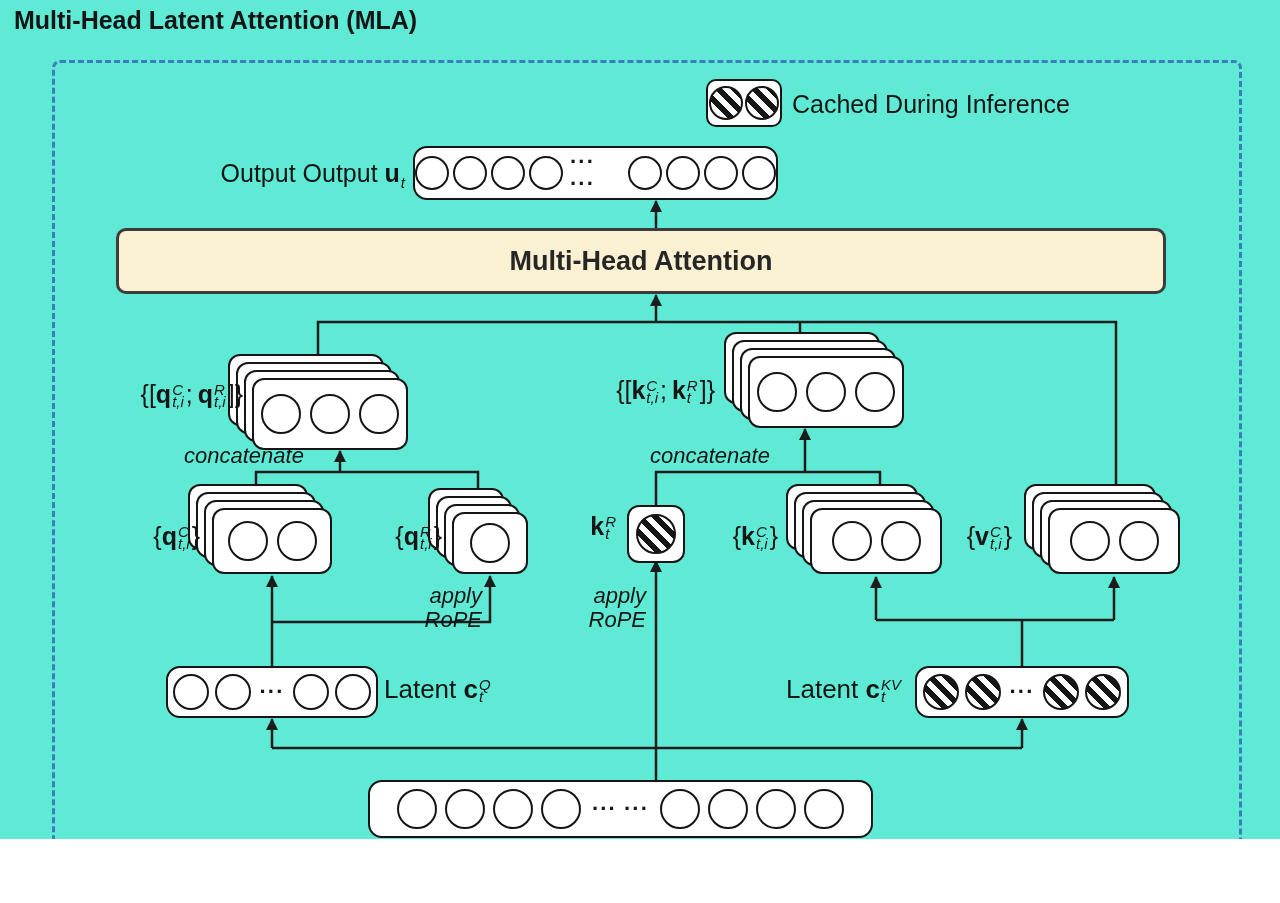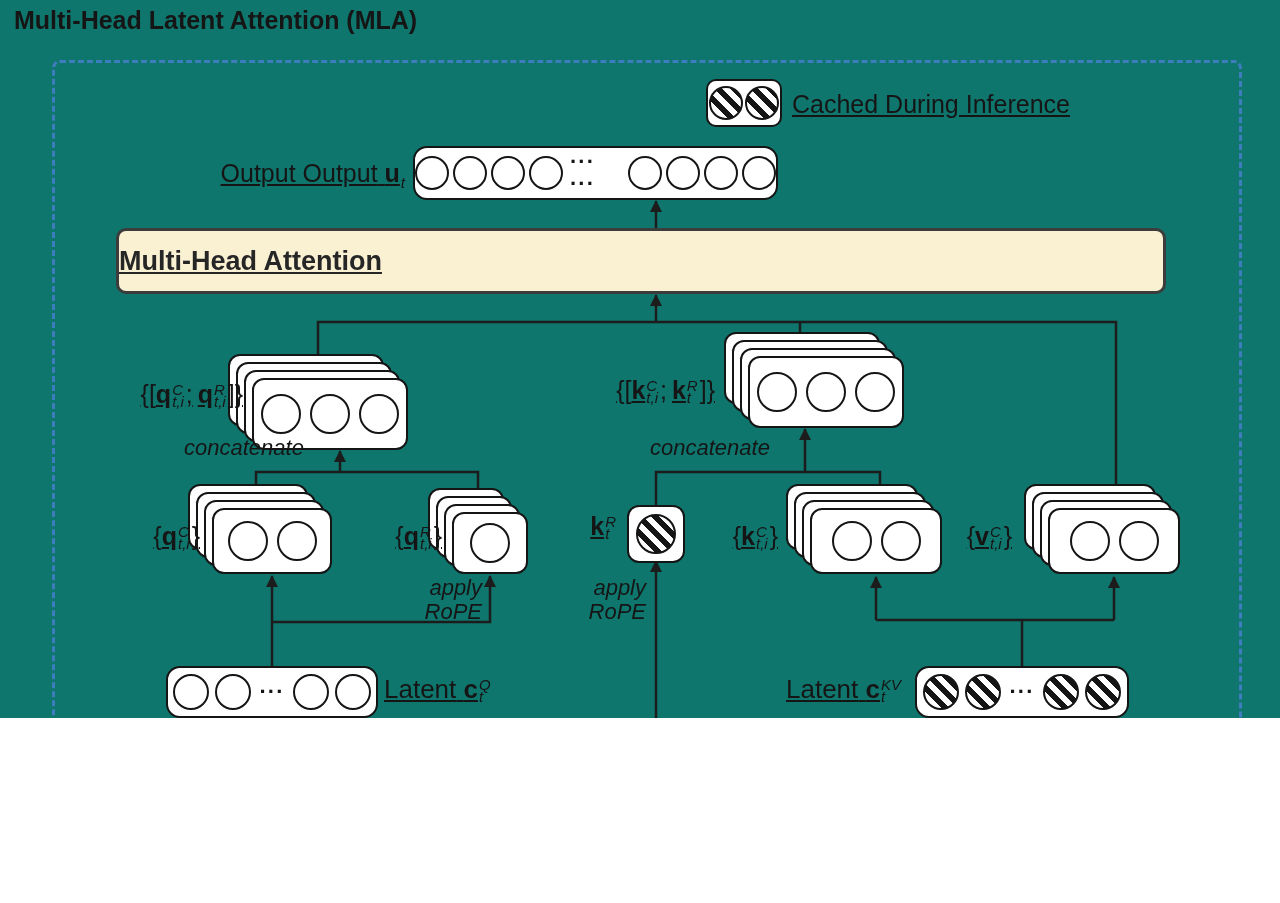--- a/index.html
+++ b/index.html
@@ -1,37 +1,37 @@
 <!DOCTYPE html>
 <html><head>
 <meta charset="utf-8">
 <style>
   html,body{margin:0;padding:0;background:#fff;}
-  #canvas{position:relative;width:1280px;height:718px;background:#0f766e;overflow:hidden;
+  #canvas{position:relative;width:1280px;height:839px;background:#5eead4;overflow:hidden;
           font-family:"Liberation Sans",sans-serif;color:#151515;}
   
   .frame{position:absolute;left:52px;top:60px;width:1190px;height:793px;
          border:3.5px dashed #3D7DBD;border-radius:8px;box-sizing:border-box;}
   
   svg.wires{position:absolute;left:0;top:0;z-index:1;}
   
-  .lbl{position:absolute;font-size:25px;white-space:nowrap;z-index:3;color:#151515;text-decoration:underline;}
+  .lbl{position:absolute;font-size:25px;white-space:nowrap;z-index:3;color:#151515;}
   .mb{font-weight:bold;}
   .sep{margin-right:5px;}
   .ss{display:inline-flex;flex-direction:column;align-items:flex-start;
       font-size:15px;line-height:12px;font-style:italic;vertical-align:middle;margin:0 2px 0 1px;}
   .sb{font-size:15px;font-style:italic;vertical-align:-6px;margin-left:1px;}
-  .ann{position:absolute;font-size:22px;font-style:italic;line-height:24px;z-index:3;color:#151515;}
+  .ann{position:absolute;font-size:22px;font-style:italic;line-height:24px;z-index:3;color:#151515;margin-top:8px;}
   .title{position:absolute;left:14px;top:6px;font-size:25px;font-weight:bold;z-index:3;}
   
   .pill{position:absolute;border:2.5px solid #151515;border-radius:14px;background:#fff;
         box-sizing:border-box;display:flex;align-items:center;justify-content:center;z-index:2;}
   .mha{position:absolute;left:116px;top:228px;width:1050px;height:66px;background:#FAF0D2;
        border:3px solid #3C3C3C;border-radius:10px;box-sizing:border-box;display:flex;
-       align-items:center;justify-content:flex-start;font-size:27px;font-weight:bold;color:#262626;z-index:2;text-decoration:underline;}
+       align-items:center;justify-content:center;font-size:27px;font-weight:bold;color:#262626;z-index:2;}
   .stack{position:absolute;z-index:2;}
   .layer,.card{position:absolute;border:2.5px solid #151515;border-radius:12px;background:#fff;box-sizing:border-box;}
   .card{position:relative;display:flex;align-items:center;justify-content:center;}
   .circ{border:2.5px solid #151515;border-radius:50%;background:#fff;flex:none;box-sizing:border-box;}
   .hatch{background:repeating-linear-gradient(45deg,#151515 0 5.5px,#fff 5.5px 11.5px);}
   .c34{width:34px;height:34px;}
   .c36{width:36px;height:36px;}
   .c40{width:40px;height:40px;}
   .dots{font-weight:bold;font-size:22px;letter-spacing:1px;color:#151515;margin:0 3px;line-height:1;}
   .legend{position:absolute;left:706px;top:79px;width:76px;height:48px;border:2.5px solid #151515;

